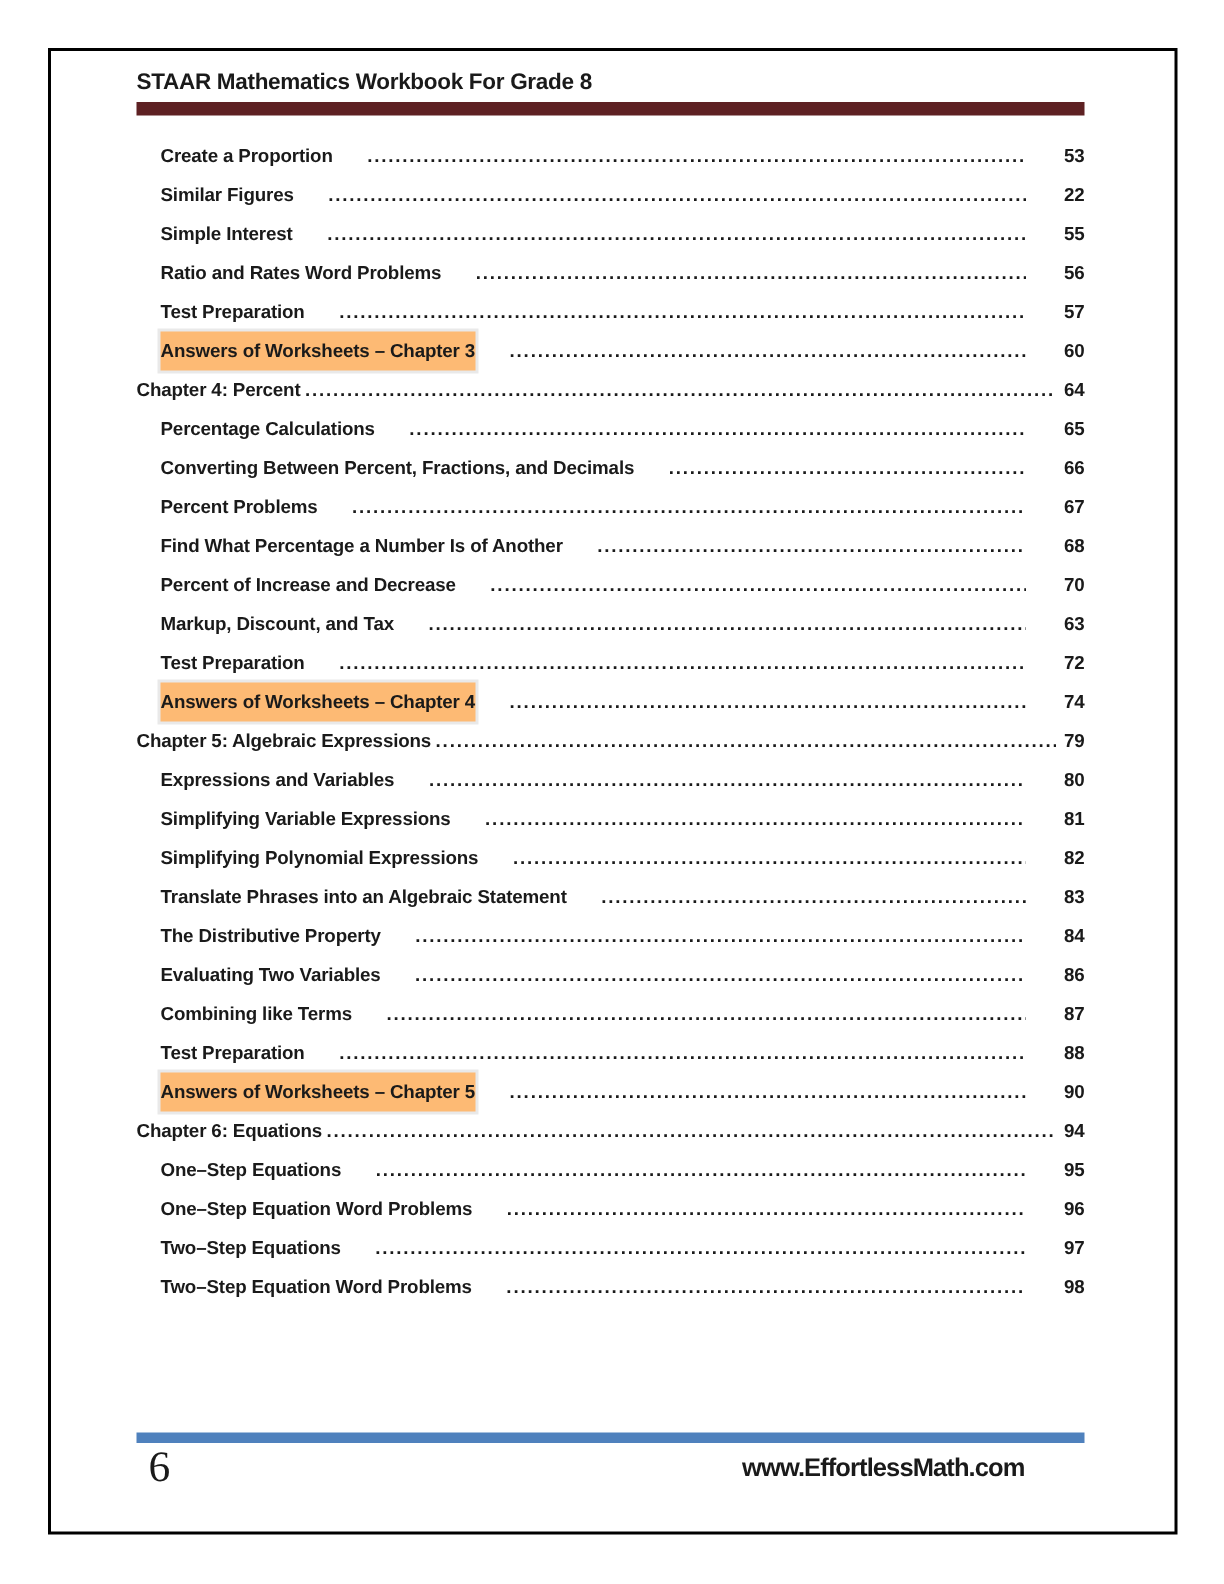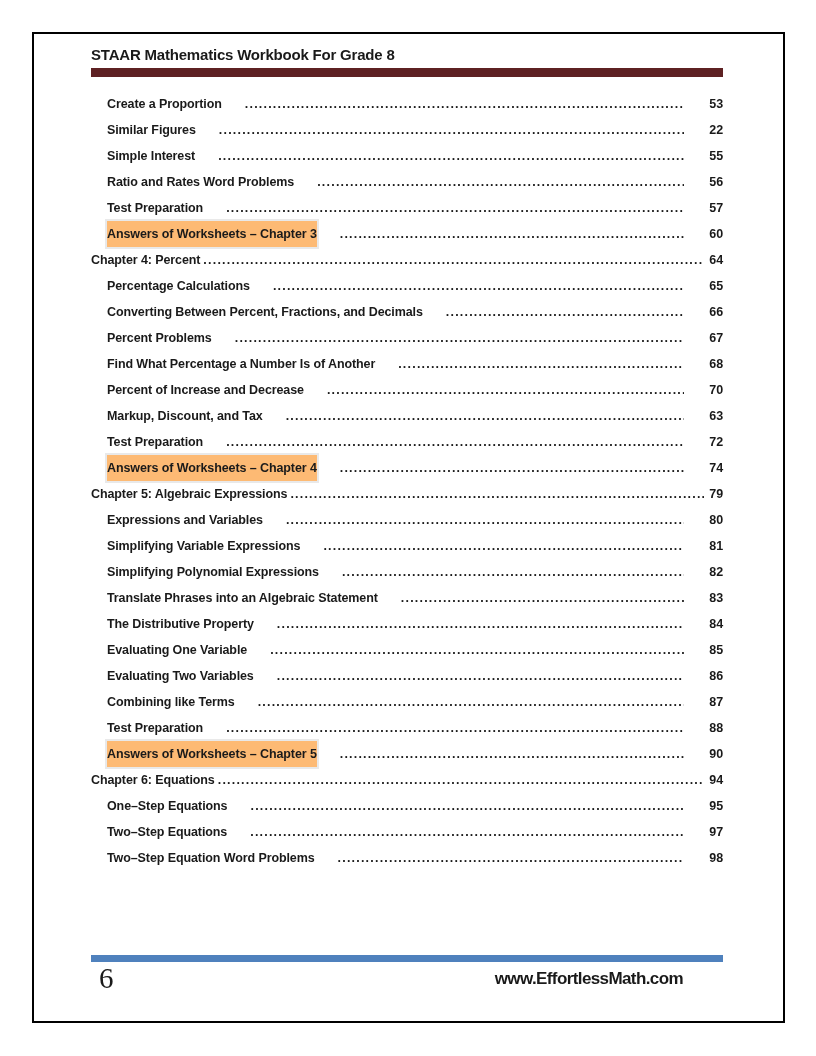--- a/index.html
+++ b/index.html
@@ -165,25 +165,20 @@
     <span class="toc-label">Translate Phrases into an Algebraic Statement</span>
     <span class="toc-dots"></span>
     <span class="toc-page">83</span>
   </div>
     <div class="toc-row section">
     <span class="toc-label">The Distributive Property</span>
     <span class="toc-dots"></span>
     <span class="toc-page">84</span>
   </div>
     <div class="toc-row section">
-    <span class="toc-label">Evaluating One Variable</span>
-    <span class="toc-dots"></span>
-    <span class="toc-page">85</span>
-  </div>
-    <div class="toc-row section">
     <span class="toc-label">Evaluating Two Variables</span>
     <span class="toc-dots"></span>
     <span class="toc-page">86</span>
   </div>
     <div class="toc-row section">
     <span class="toc-label">Combining like Terms</span>
     <span class="toc-dots"></span>
     <span class="toc-page">87</span>
   </div>
     <div class="toc-row section">
@@ -198,20 +193,25 @@
   </div>
     <div class="toc-row chapter">
     <span class="toc-label">Chapter 6: Equations</span>
     <span class="toc-dots"></span>
     <span class="toc-page">94</span>
   </div>
     <div class="toc-row section">
     <span class="toc-label">One–Step Equations</span>
     <span class="toc-dots"></span>
     <span class="toc-page">95</span>
+  </div>
+    <div class="toc-row section">
+    <span class="toc-label">One–Step Equation Word Problems</span>
+    <span class="toc-dots"></span>
+    <span class="toc-page">96</span>
   </div>
     <div class="toc-row section">
     <span class="toc-label">Two–Step Equations</span>
     <span class="toc-dots"></span>
     <span class="toc-page">97</span>
   </div>
     <div class="toc-row section">
     <span class="toc-label">Two–Step Equation Word Problems</span>
     <span class="toc-dots"></span>
     <span class="toc-page">98</span>

